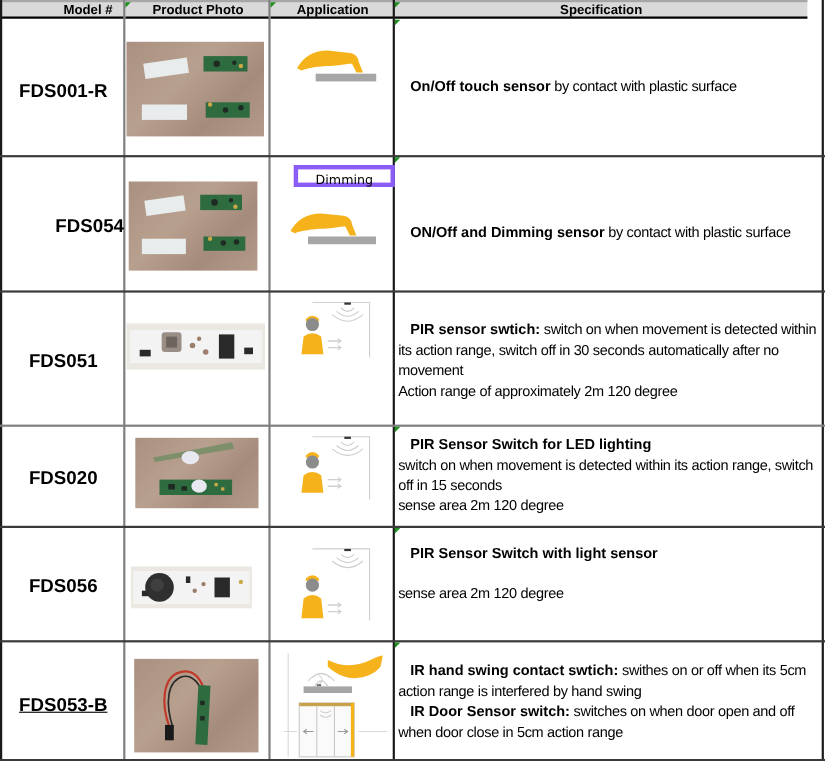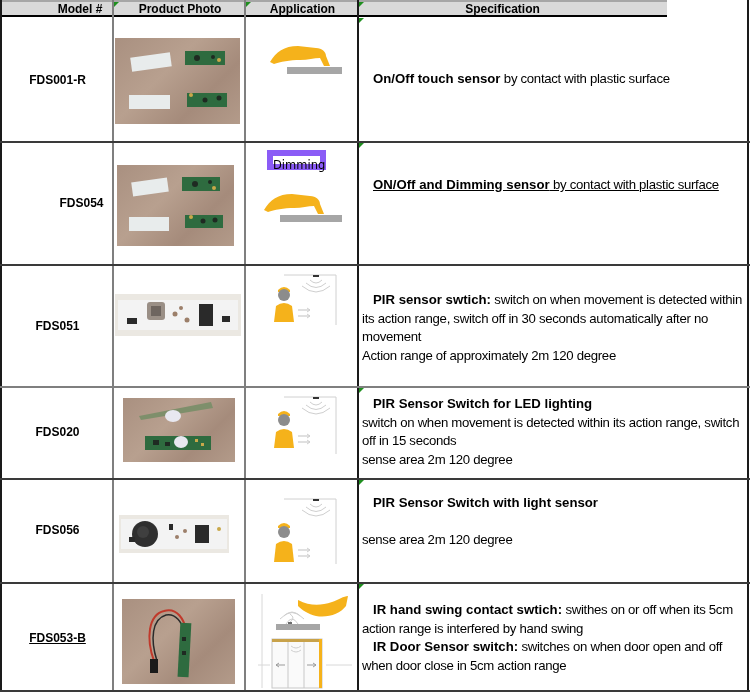--- a/index.html
+++ b/index.html
@@ -4,37 +4,37 @@
 <style>
   html, body { margin:0; padding:0; background:#ffffff; }
   body { width:750px; height:692px; overflow:hidden; position:relative; font-family:"Liberation Sans", sans-serif; color:#000; }
   .grid { position:absolute; left:0; top:0; width:750px; height:692px; }
   .hcell { position:absolute; top:0; height:17px; background:#d9d9d9; border-top:2px solid #a6a6a6; border-bottom:2px solid #000; box-sizing:border-box; font-weight:bold; font-size:12px; text-align:center; line-height:14px; }
   .vline { position:absolute; top:0; width:2px; height:692px; background:#7f7f7f; }
   .vline.dark { background:#1a1a1a; }
   .hline { position:absolute; left:0; width:750px; height:2px; background:#3a3a3a; }
   .hline.gray { background:#7f7f7f; }
   .tri { position:absolute; width:0; height:0; border-top:5px solid #1f8f1f; border-right:5px solid transparent; }
-  .model { position:absolute; left:2px; width:111px; font-weight:bold; font-size:12px; text-align:center; }
+  .model { position:absolute; left:2px; width:111px; font-weight:bold; font-size:17px; text-align:center; }
   .photo { position:absolute; overflow:hidden; }
   .app { position:absolute; }
   .spec { position:absolute; left:362px; width:384px; font-size:13.2px; line-height:18.5px; letter-spacing:-0.3px; }
   .spec b { font-weight:bold; letter-spacing:0;margin-left:11px; }
   .wood { background: linear-gradient(135deg,#a99080 0%,#b8a08f 40%,#a58b7b 70%,#b39b8a 100%); }
   .white-bg { background:#ebe8e2; }
 </style>
 </head>
 <body>
 
 <div class="grid">
 
   <div class="hcell" style="left:0;width:114px;padding-left:46px;">Model #</div>
   <div class="hcell" style="left:114px;width:132px;">Product Photo</div>
   <div class="hcell" style="left:246px;width:113px;">Application</div>
-  <div class="hcell" style="left:338px;width:329px;">Specification</div>
+  <div class="hcell" style="left:359px;width:375px;">Specification</div>
 
   <div class="vline dark" style="left:0;"></div>
   <div class="vline" style="left:112px;"></div>
   <div class="vline" style="left:244px;"></div>
   <div class="vline dark" style="left:357px;"></div>
   <div class="vline dark" style="left:747px;"></div>
 
   <div class="hline" style="top:141px;"></div>
   <div class="hline" style="top:264px;"></div>
   <div class="hline gray" style="top:386px;"></div>
@@ -84,28 +84,28 @@
       <circle cx="78" cy="19" r="3" fill="#1f2a22"></circle>
         <circle cx="93" cy="17" r="2" fill="#1f2a22"></circle>
         <circle cx="97" cy="23" r="2" fill="#c9a84a"></circle>
       <rect x="12" y="52" width="40" height="14" fill="#e8ecec"></rect>
       <rect x="68" y="50" width="38" height="13" fill="#2e6b3f"></rect>
       <circle cx="74" cy="52" r="2" fill="#c9a84a"></circle>
         <circle cx="86" cy="56" r="2.5" fill="#1f2a22"></circle>
         <circle cx="98" cy="55" r="2.5" fill="#1f2a22"></circle>
     </svg>
   </div>
-  <div class="app" style="left:267px;top:150px;width:59px;height:20px;border:6px solid #8b5cf6;box-sizing:border-box;font-size:11.5px;font-family:'DejaVu Sans',sans-serif;text-align:center;line-height:18px;">Dimming</div>
+  <div class="app" style="left:267px;top:150px;width:92px;height:20px;border:4px solid #8b5cf6;box-sizing:border-box;font-size:11.5px;font-family:'DejaVu Sans',sans-serif;text-align:center;line-height:18px;">Dimming</div>
   <div class="app" style="left:262px;top:190px;width:80px;height:36px;">
     <svg width="80" height="36" viewBox="0 0 80 36">
       <path d="M2 20 C8 10 16 4 30 4 L48 6 C54 6 58 10 58 14 L62 24 L56 24 L52 16 C46 16 40 18 32 18 C22 18 12 20 6 22 Z" fill="#f5b21b"></path>
       <rect x="18" y="25" width="62" height="7" fill="#a6a6a6"></rect>
     </svg>
   </div>
-  <div class="spec" style="top:176px;text-decoration:underline;">
+  <div class="spec" style="top:202px;">
     <b>ON/Off and Dimming sensor</b><span> by contact with plastic surface</span>
   </div>
 
   <div class="model" style="top:319px;">FDS051</div>
   <div class="photo white-bg" style="left:115px;top:294px;width:126px;height:42px;">
     <svg width="126" height="42" viewBox="0 0 126 42">
       <rect x="3" y="6" width="120" height="30" fill="#f3f3f3"></rect>
       <rect x="32" y="8" width="18" height="18" fill="#9a8f86" rx="3"></rect>
       <rect x="36" y="12" width="10" height="10" fill="#6e655f"></rect>
       <rect x="84" y="10" width="14" height="22" fill="#2a2a2a"></rect>

